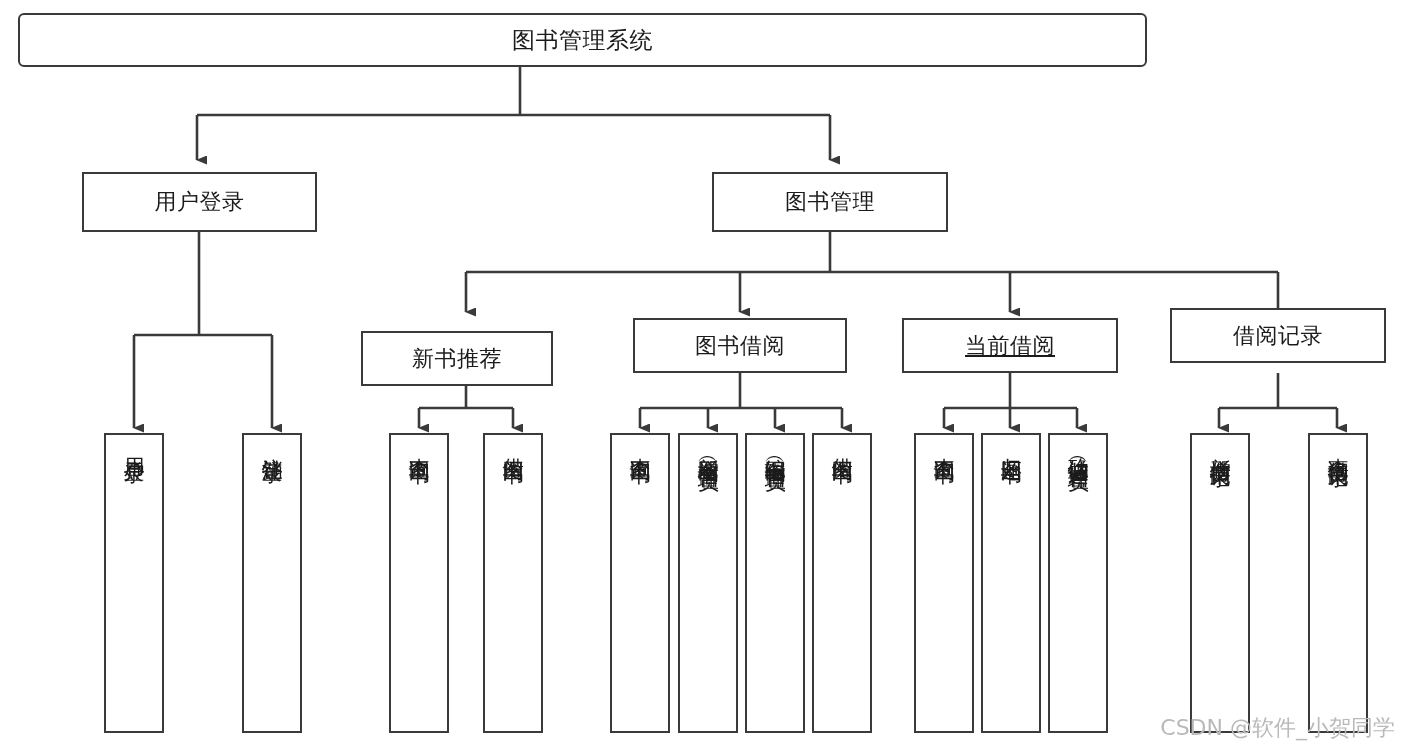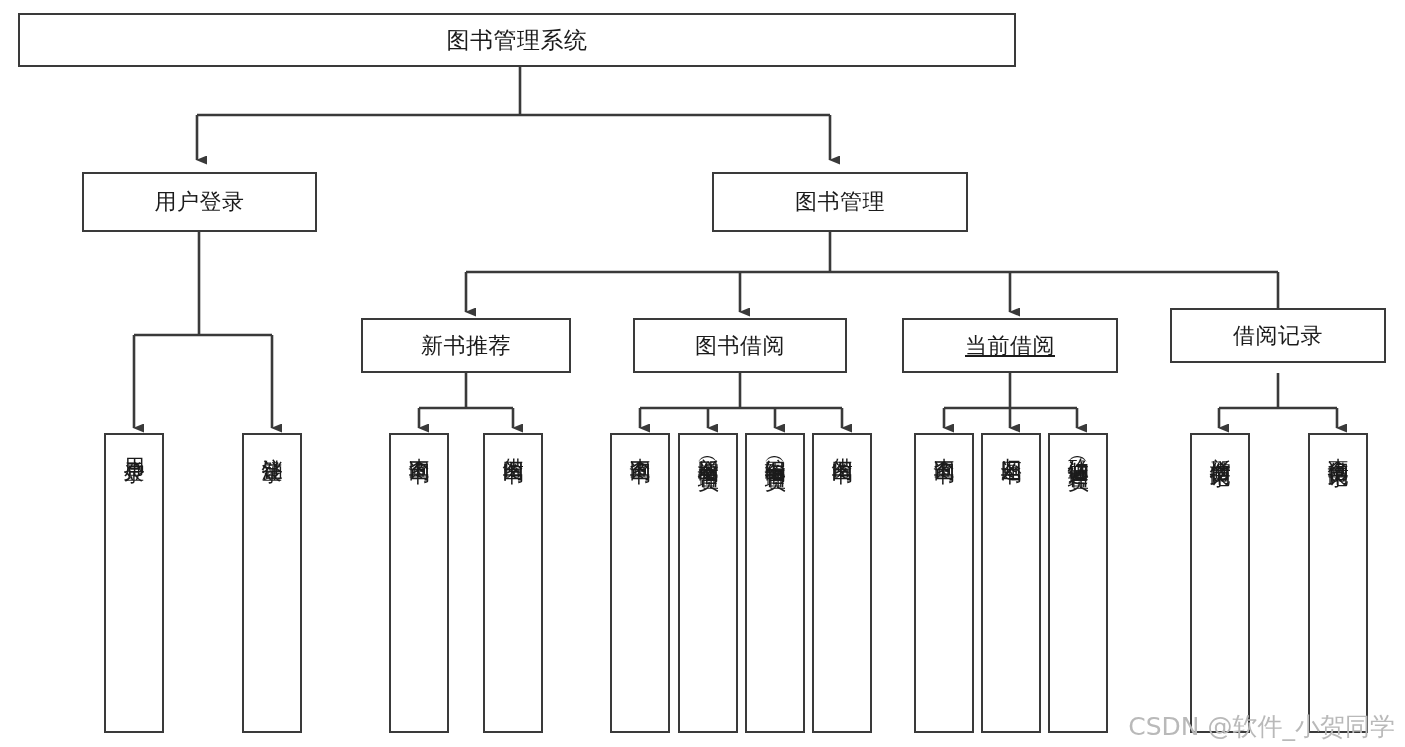--- a/index.html
+++ b/index.html
@@ -59,21 +59,21 @@
     font-size: 21px;
     line-height: 1.16;
     letter-spacing: 2px;
     white-space: nowrap;
     max-height: 100%;
   }
   #watermark {
     position: absolute;
     right: 10px;
     bottom: 4px;
-    font-size: 25px;
+    font-size: 22px;
     color: #b9b9b9;
     z-index: 5;
     white-space: nowrap;
     font-family: "DejaVu Sans", "Liberation Sans", sans-serif;
   }
 </style>
 </head>
 <body>
 
 <div id="diagram-root">
@@ -121,32 +121,32 @@
       <path d="M1010,408 L1010,428" marker-end="url(#arrowhead)"></path>
       <path d="M1077,408 L1077,428" marker-end="url(#arrowhead)"></path>
 
       <path d="M1278,373 L1278,408"></path>
       <path d="M1219,408 L1337,408"></path>
       <path d="M1219,408 L1219,428" marker-end="url(#arrowhead)"></path>
       <path d="M1337,408 L1337,428" marker-end="url(#arrowhead)"></path>
     </g>
   </svg>
 
-  <div class="node root horizontal" style="left:18px; top:13px; width:998px; height:54px;">
+  <div class="node root horizontal" style="left:18px; top:13px; width:1129px; height:54px;border-radius:6px;">
     <span class="node-label">图书管理系统</span>
   </div>
 
   <div class="node horizontal" style="left:82px; top:172px; width:235px; height:60px;">
     <span class="node-label">用户登录</span>
   </div>
-  <div class="node horizontal" style="left:712px; top:172px; width:256px; height:60px;">
+  <div class="node horizontal" style="left:712px; top:172px; width:236px; height:60px;">
     <span class="node-label">图书管理</span>
   </div>
 
-  <div class="node horizontal" style="left:361px; top:318px; width:210px; height:55px;">
+  <div class="node horizontal" style="left:361px; top:331px; width:192px; height:55px;">
     <span class="node-label">新书推荐</span>
   </div>
   <div class="node horizontal" style="left:633px; top:318px; width:214px; height:55px;justify-content:center;">
     <span class="node-label">图书借阅</span>
   </div>
   <div class="node horizontal" style="left:902px; top:318px; width:216px; height:55px;text-decoration:underline;">
     <span class="node-label">当前借阅</span>
   </div>
   <div class="node horizontal" style="left:1170px; top:308px; width:216px; height:55px;">
     <span class="node-label">借阅记录</span>

